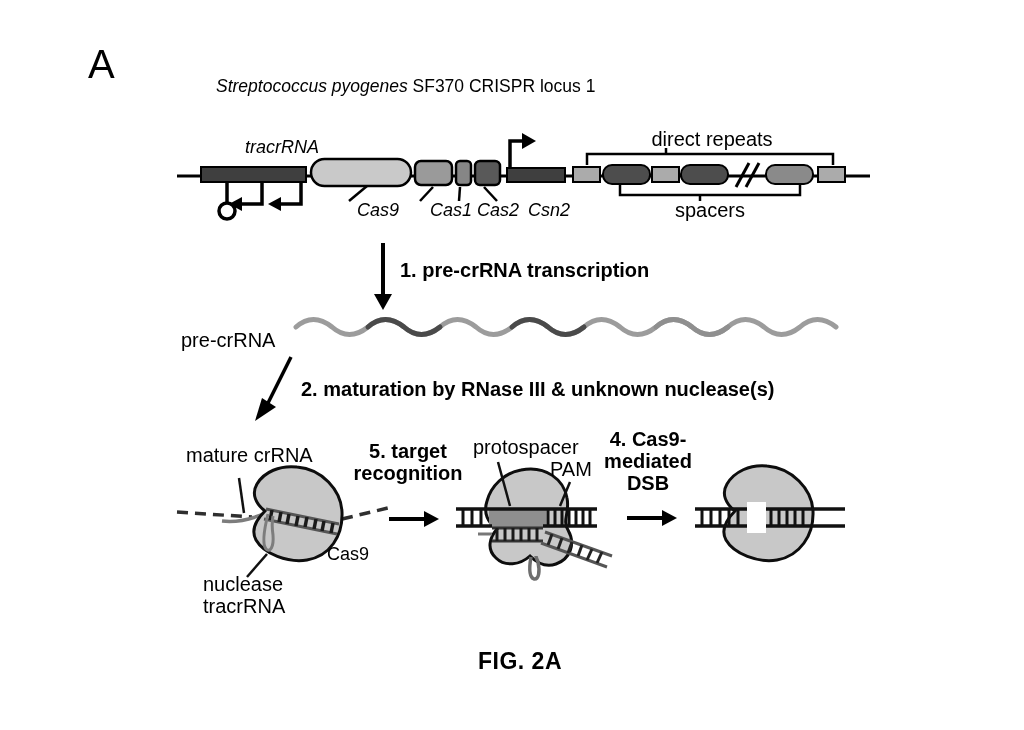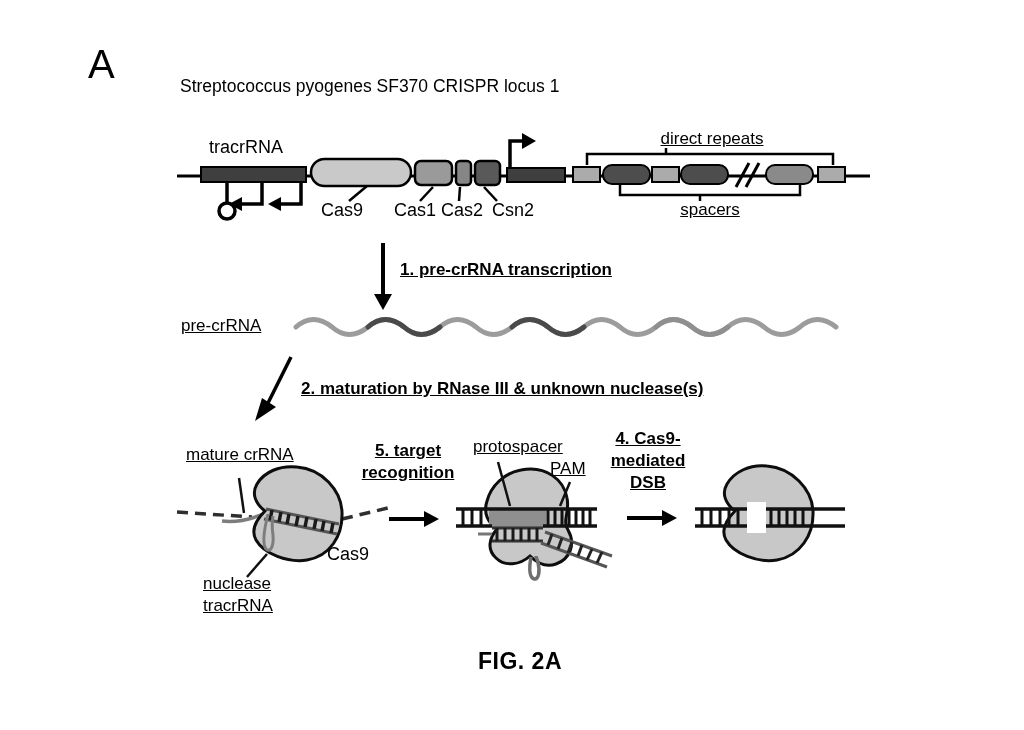--- a/index.html
+++ b/index.html
@@ -1,23 +1,23 @@
 <!DOCTYPE html>
 <html><head>
 <meta charset="utf-8">
 <style>
   html,body{margin:0;padding:0;background:#fff;}
   #page{position:relative;width:1024px;height:730px;background:#ffffff;overflow:hidden;
         font-family:"Liberation Sans",sans-serif;color:#000;}
   #art{position:absolute;left:0;top:0;}
   .lbl{position:absolute;white-space:nowrap;color:#000;font-family:"Liberation Sans",sans-serif;}
-  .it{}
+  .it{font-style:italic;margin-left:36px;}
   .b{font-weight:bold;}
   .ctr{text-align:center;transform:translateX(-50%);}
-  .sz17{font-size:17px;line-height:22px;text-decoration:underline;}
+  .sz17{font-size:20px;line-height:22px;}
   .sz18{font-size:18px;line-height:22px;}
   .panelA{font-size:40px;line-height:40px;font-weight:500;}
   .titleline{font-size:17.5px;}
   .fig{font-size:23px;letter-spacing:.5px;text-align:right;}
 </style>
 </head>
 <body>
 
 <div id="page">
 
@@ -199,21 +199,21 @@
   <div class="lbl it sz18" style="left:209px;top:136px;">tracrRNA</div>
   <div class="lbl it sz18" style="left:321px;top:199px;">Cas9</div>
   <div class="lbl it sz18" style="left:394px;top:199px;">Cas1</div>
   <div class="lbl it sz18" style="left:441px;top:199px;">Cas2</div>
   <div class="lbl it sz18" style="left:492px;top:199px;">Csn2</div>
 
   <div class="lbl sz17 ctr" style="left:712px;top:128px;">direct repeats</div>
   <div class="lbl sz17 ctr" style="left:710px;top:199px;">spacers</div>
 
   <div class="lbl b sz17" style="left:400px;top:259px;">1. pre-crRNA transcription</div>
-  <div class="lbl sz17" style="left:181px;top:315px;">pre-crRNA</div>
+  <div class="lbl sz17" style="left:181px;top:329px;">pre-crRNA</div>
   <div class="lbl b sz17" style="left:301px;top:378px;">2. maturation by RNase III &amp; unknown nuclease(s)</div>
 
   <div class="lbl sz17" style="left:186px;top:444px;">mature crRNA</div>
 
   <div class="lbl b sz17 ctr" style="left:408px;top:440px;">
     <div>5. target</div>
     <div>recognition</div>
   </div>
 
   <div class="lbl sz17" style="left:473px;top:436px;">protospacer</div>

